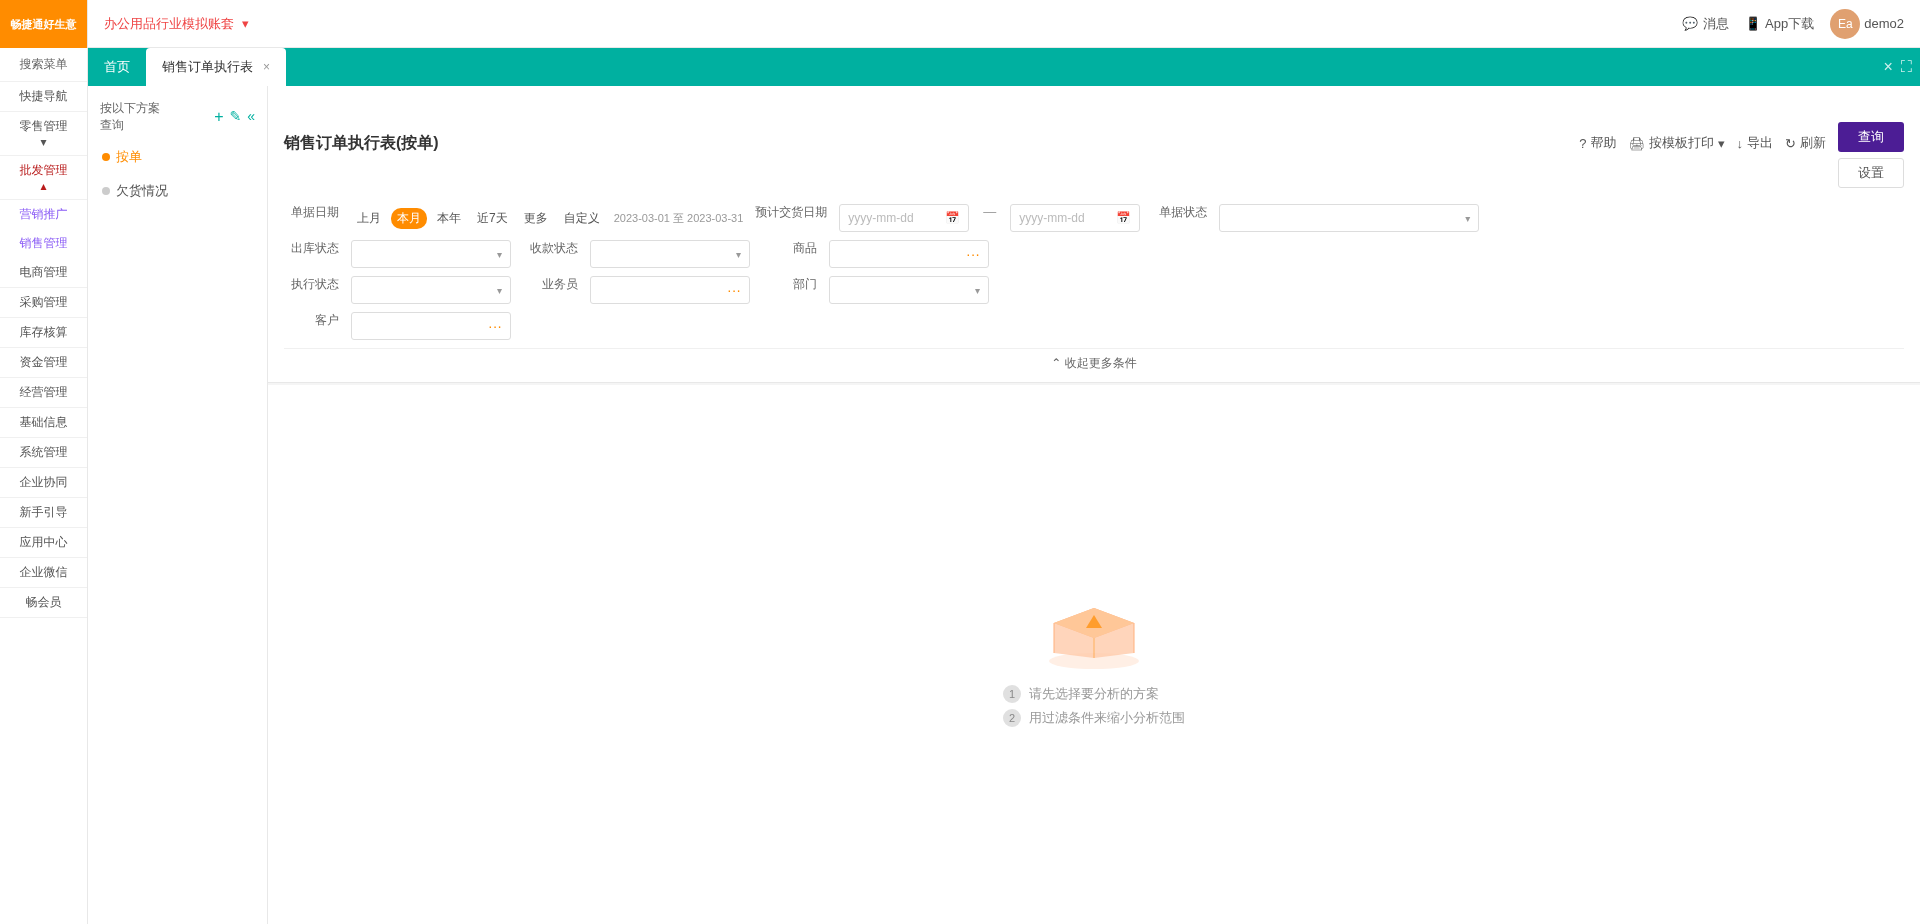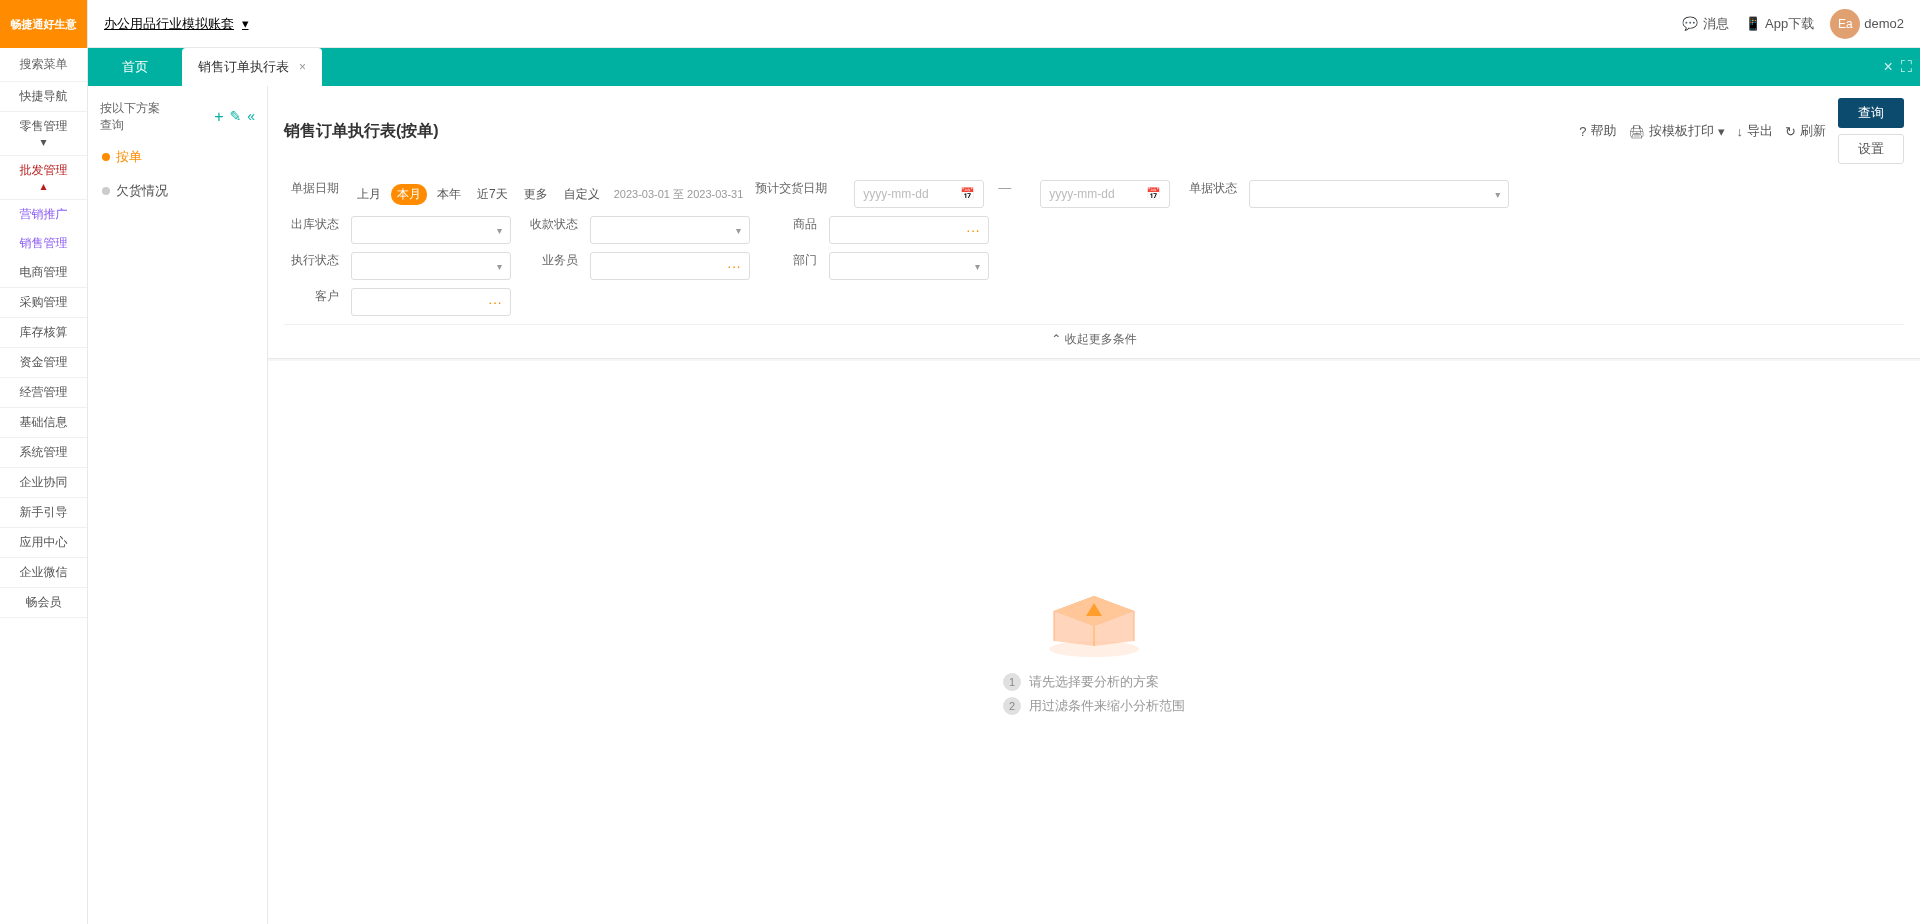--- a/index.html
+++ b/index.html
@@ -73,22 +73,21 @@
       align-items: center;
       padding: 0 16px;
       border-bottom: 1px solid #e8e8e8;
       justify-content: space-between;
     }
     .topbar-left {
       display: flex;
       align-items: center;
       gap: 8px;
       font-size: 13px;
-      color: #000000;
-      text-decoration: underline;
+      color: #ef4444;
     }
     .topbar-right {
       display: flex;
       align-items: center;
       gap: 16px;
       font-size: 13px;
       color: #555;
     }
     .topbar-right-item {
       display: flex;
@@ -116,21 +115,20 @@
       align-items: stretch;
     }
     .tab {
       display: flex;
       align-items: center;
       padding: 0 16px;
       font-size: 13px;
       cursor: pointer;
       color: rgba(255,255,255,0.8);
       gap: 6px;
-      margin-left: 18px;
     }
     .tab.active {
       background: #fff;
       color: #333;
       border-top-left-radius: 4px;
       border-top-right-radius: 4px;
     }
     .tab.home { color: #fff; }
     .tab-close {
       font-size: 12px;
@@ -287,21 +285,20 @@
       border: 1px solid #ddd;
       border-radius: 3px;
       padding: 4px 8px;
       font-size: 12px;
       color: #bbb;
       width: 130px;
       height: 28px;
       display: flex;
       align-items: center;
       justify-content: space-between;
-      margin-left: 15px;
     }
     .filter-dash { color: #999; margin: 0 2px; }
     .filter-select {
       border: 1px solid #ddd;
       border-radius: 3px;
       padding: 4px 8px;
       font-size: 12px;
       color: #333;
       min-width: 160px;
       height: 28px;
@@ -320,27 +317,28 @@
       text-align: center;
       padding: 6px 0;
       color: #666;
       font-size: 12px;
       cursor: pointer;
       border-top: 1px solid #f0f0f0;
     }
 
     
     .btn-search {
-      background: #0c4a6e;
+      background: #4c1d95;
       color: #fff;
       border: none;
       border-radius: 3px;
       padding: 6px 20px;
       font-size: 13px;
       cursor: pointer;
+      margin-top: 24px;
     }
     .btn-settings {
       background: #fff;
       color: #555;
       border: 1px solid #ddd;
       border-radius: 3px;
       padding: 5px 16px;
       font-size: 13px;
       cursor: pointer;
     }

